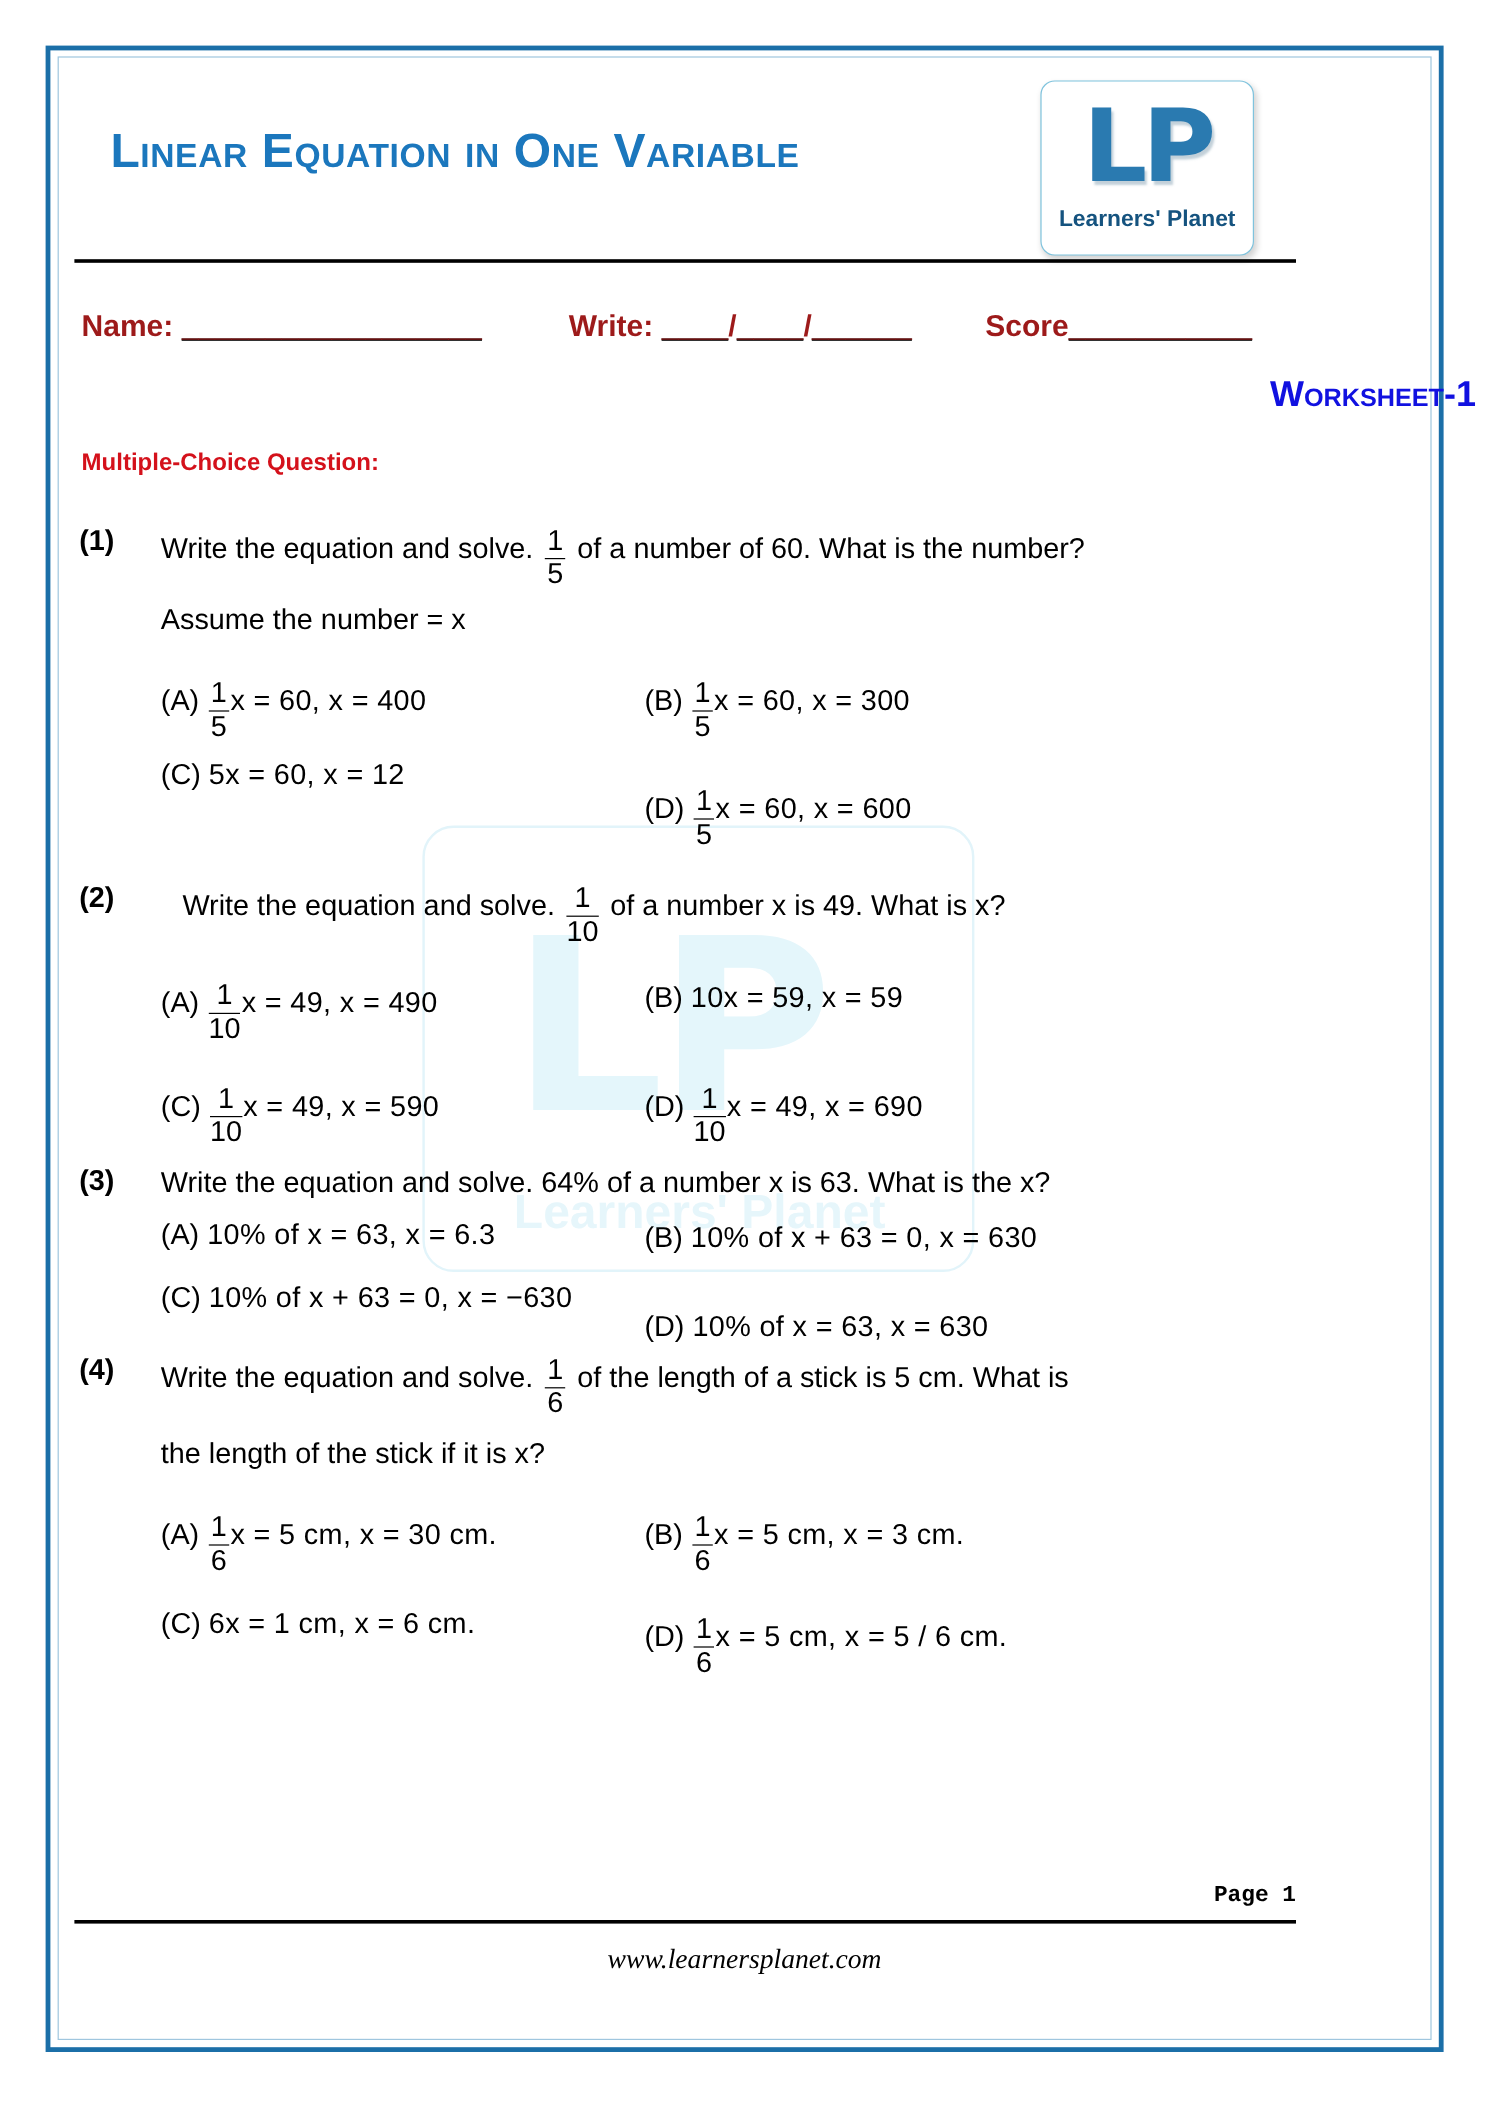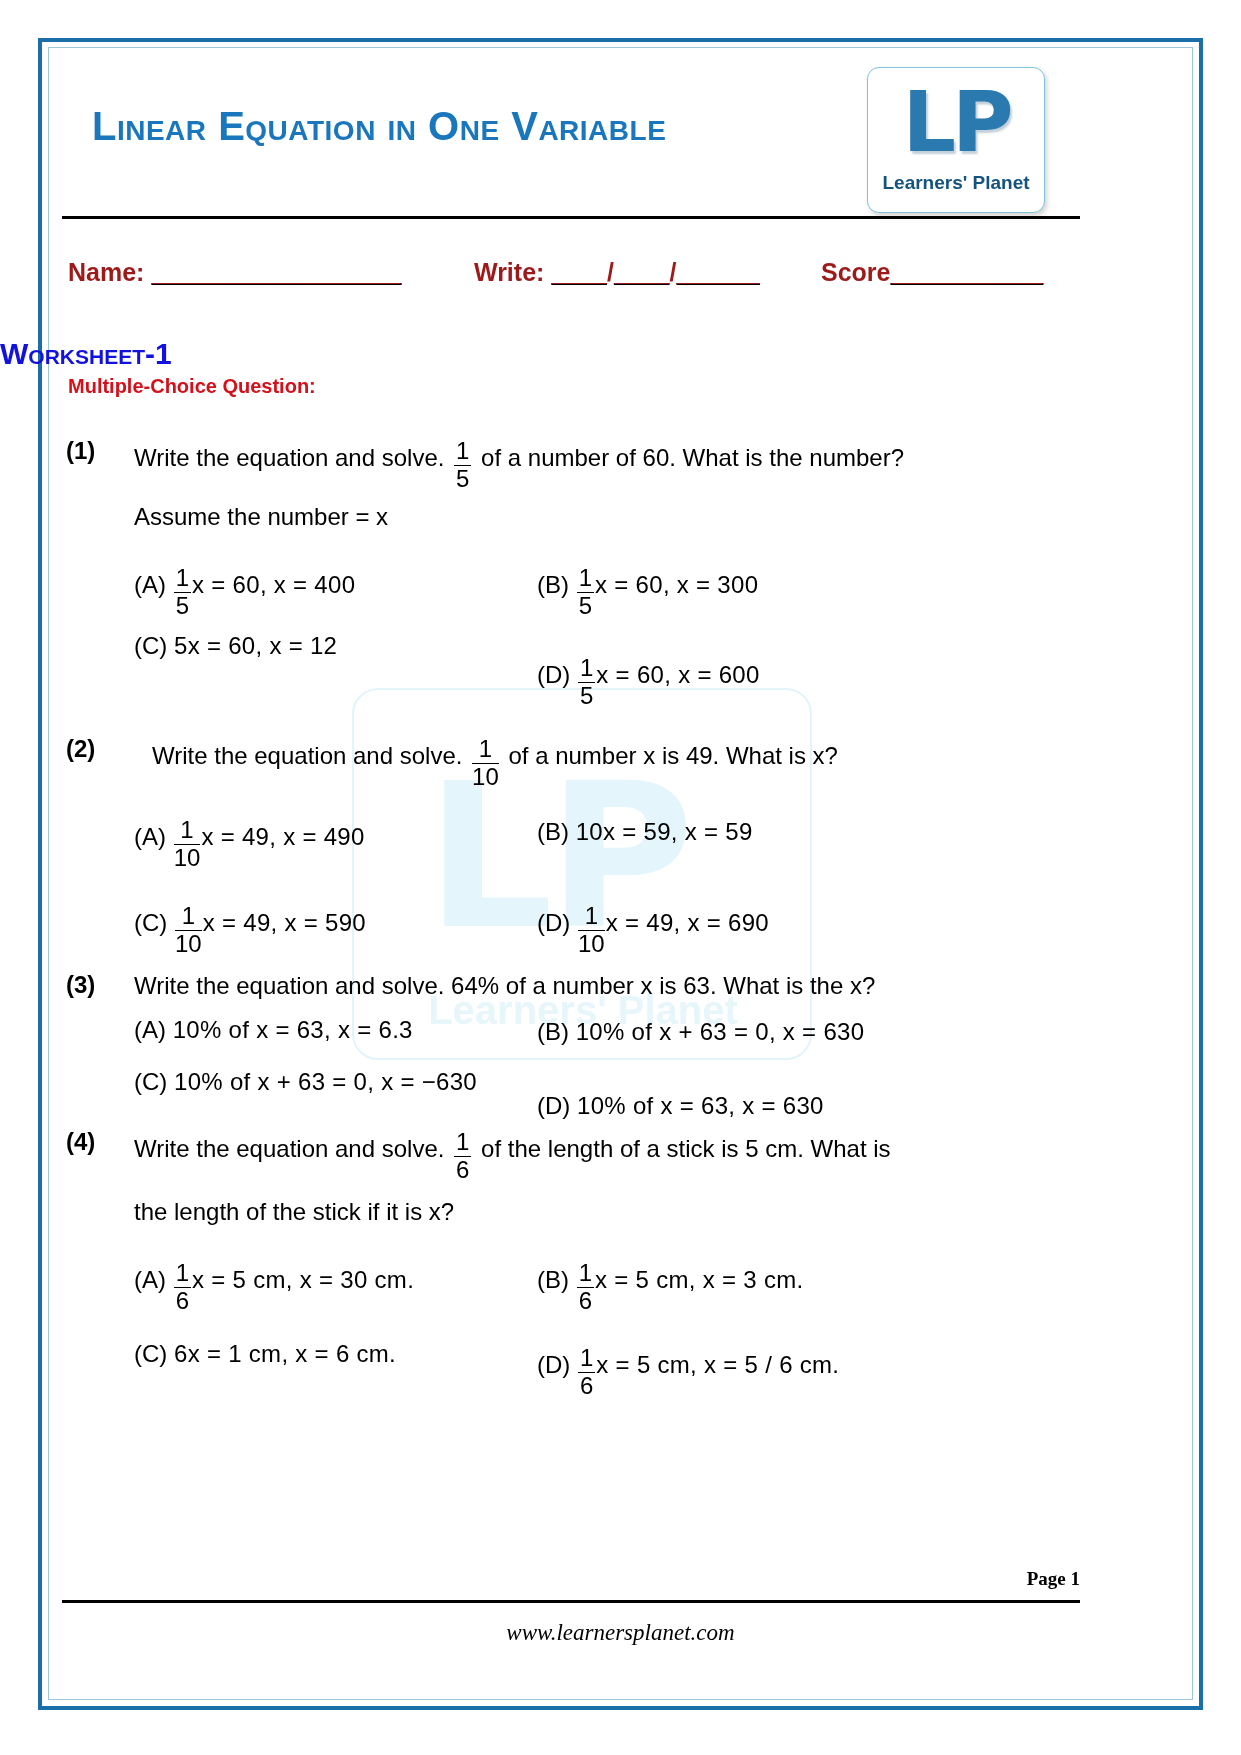--- a/index.html
+++ b/index.html
@@ -177,27 +177,26 @@
   .info-name { position: absolute; left: 0; top: 0; }
   .info-date { position: absolute; left: 406px; top: 0; }
   .info-score { position: absolute; left: 753px; top: 0; }
   .ul { text-decoration: underline; text-decoration-color: #000; letter-spacing: 0px; }
 
   .worksheet-title {
     position: absolute;
     left: 0;
     top: 312px;
     width: 1230px;
-    text-align: left;
+    text-align: right;
     color: #1111e0;
     font-family: "Liberation Sans", sans-serif;
     font-weight: bold;
     font-size: 30px;
     font-variant: small-caps;
-    margin-top: 25px;
   }
 
   .mcq-heading {
     position: absolute;
     left: 68px;
     top: 375px;
     color: #d4111b;
     font-family: "Liberation Sans", sans-serif;
     font-weight: bold;
     font-size: 20px;
@@ -251,21 +250,21 @@
     left: 62px;
     top: 1600px;
     width: 1018px;
     height: 0;
     border-top: 3px solid #000000;
   }
   .page-num {
     position: absolute;
     right: 161px;
     top: 1568px;
-    font-family: Liberation Serif, serif;
+    font-family: Liberation Mono, monospace;
     font-weight: bold;
     font-size: 19px;
     color: #000;
   }
   .site-url {
     position: absolute;
     left: 0;
     top: 1620px;
     width: 1241px;
     text-align: center;

